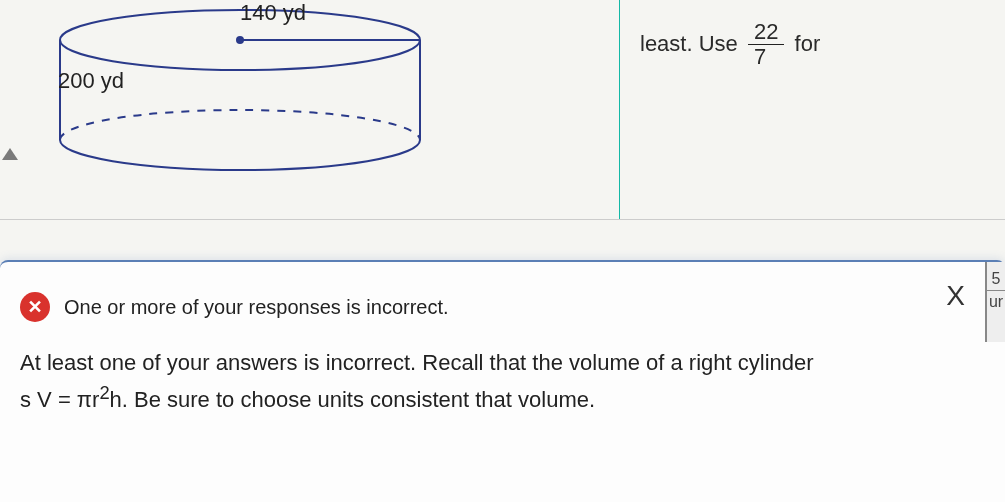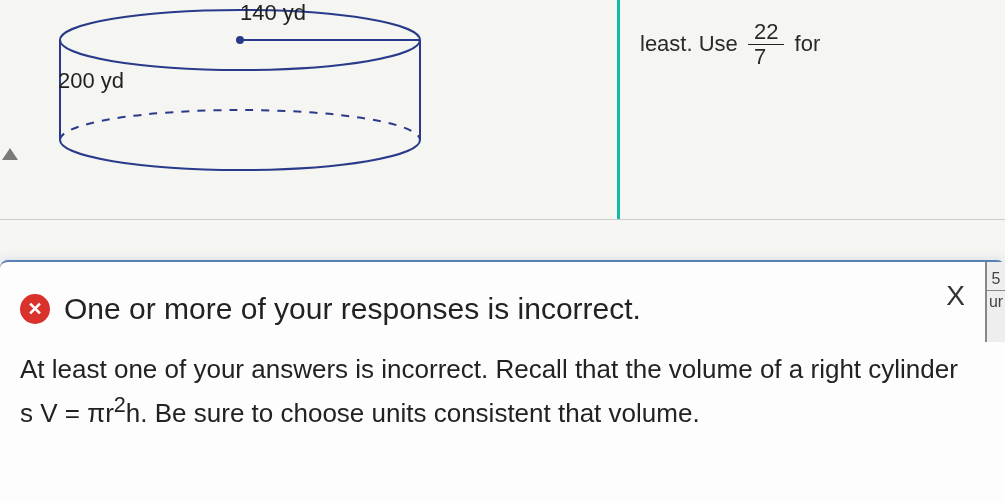--- a/index.html
+++ b/index.html
@@ -19,21 +19,21 @@
       position: relative;
     }
     .top-row {
       display: flex;
       height: 220px;
       border-bottom: 1px solid #ccc;
     }
     .diagram-cell {
       flex: 0 0 620px;
       position: relative;
-      border-right: 3px solid #14b8a6;
+      border-right: 1px solid #14b8a6;
     }
     .question-cell {
       flex: 1;
       padding: 20px 10px 10px 20px;
       font-size: 22px;
       color: #2a2a2a;
       line-height: 1.6;
     }
     .cylinder-svg {
       position: absolute;
@@ -87,37 +87,37 @@
       border-radius: 50%;
       display: inline-flex;
       align-items: center;
       justify-content: center;
       color: #fff;
       font-weight: bold;
       font-size: 18px;
       flex-shrink: 0;
     }
     .feedback-title {
-      font-size: 30px;
+      font-size: 20px;
       color: #222;
       font-weight: 400;
     }
     .close-x {
       position: absolute;
       right: 40px;
       top: 18px;
       font-size: 28px;
       color: #333;
       cursor: pointer;
       background: none;
       border: none;
       font-family: inherit;
     }
     .feedback-body {
-      font-size: 26px;
+      font-size: 22px;
       color: #222;
       line-height: 1.5;
       margin-top: 20px;
     }
     .right-edge-box {
       position: absolute;
       right: 0;
       top: 262px;
       width: 20px;
       height: 80px;

